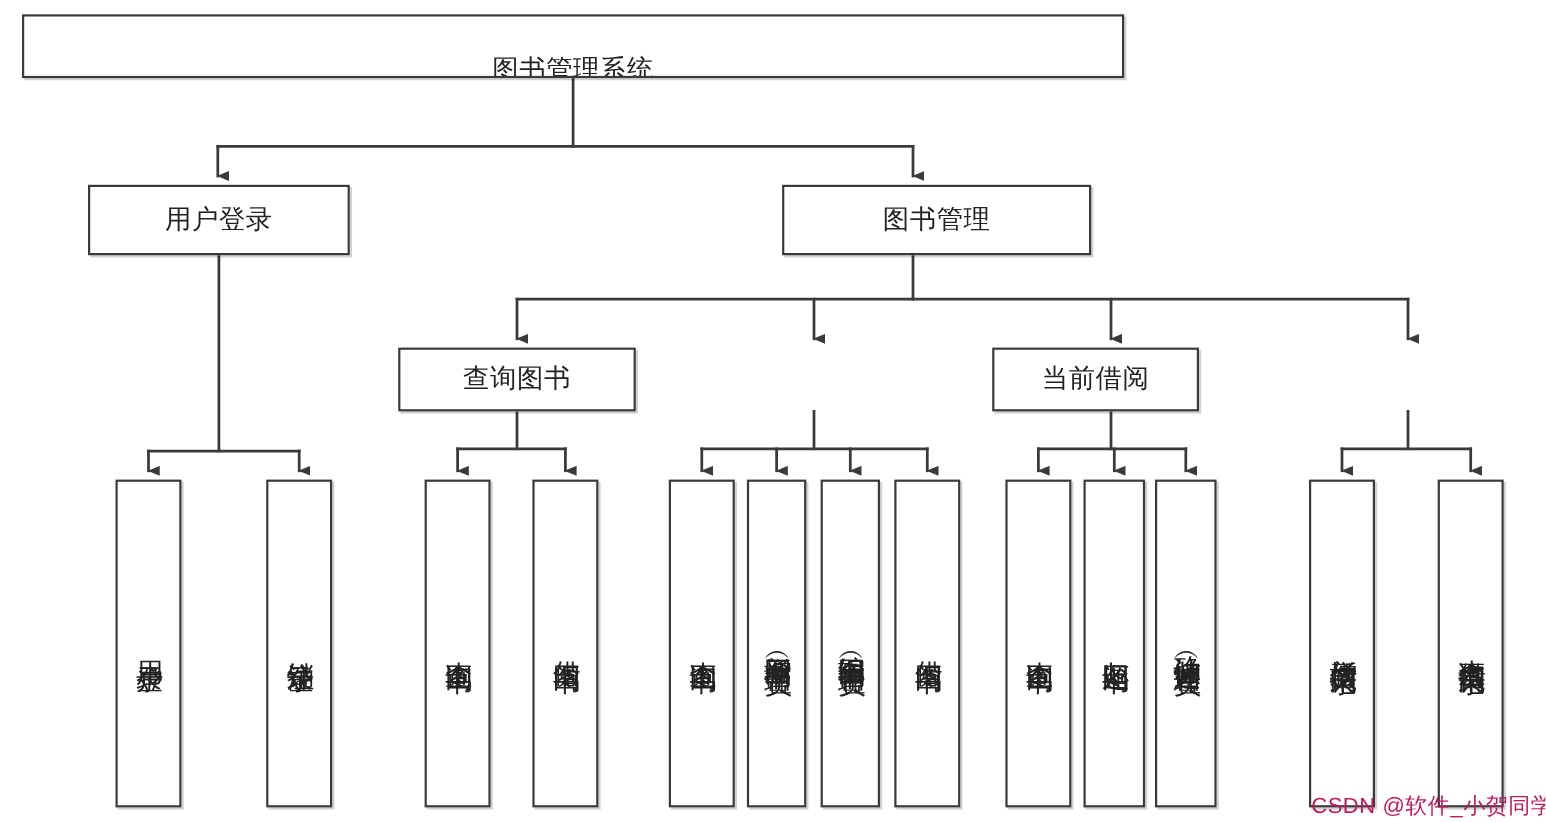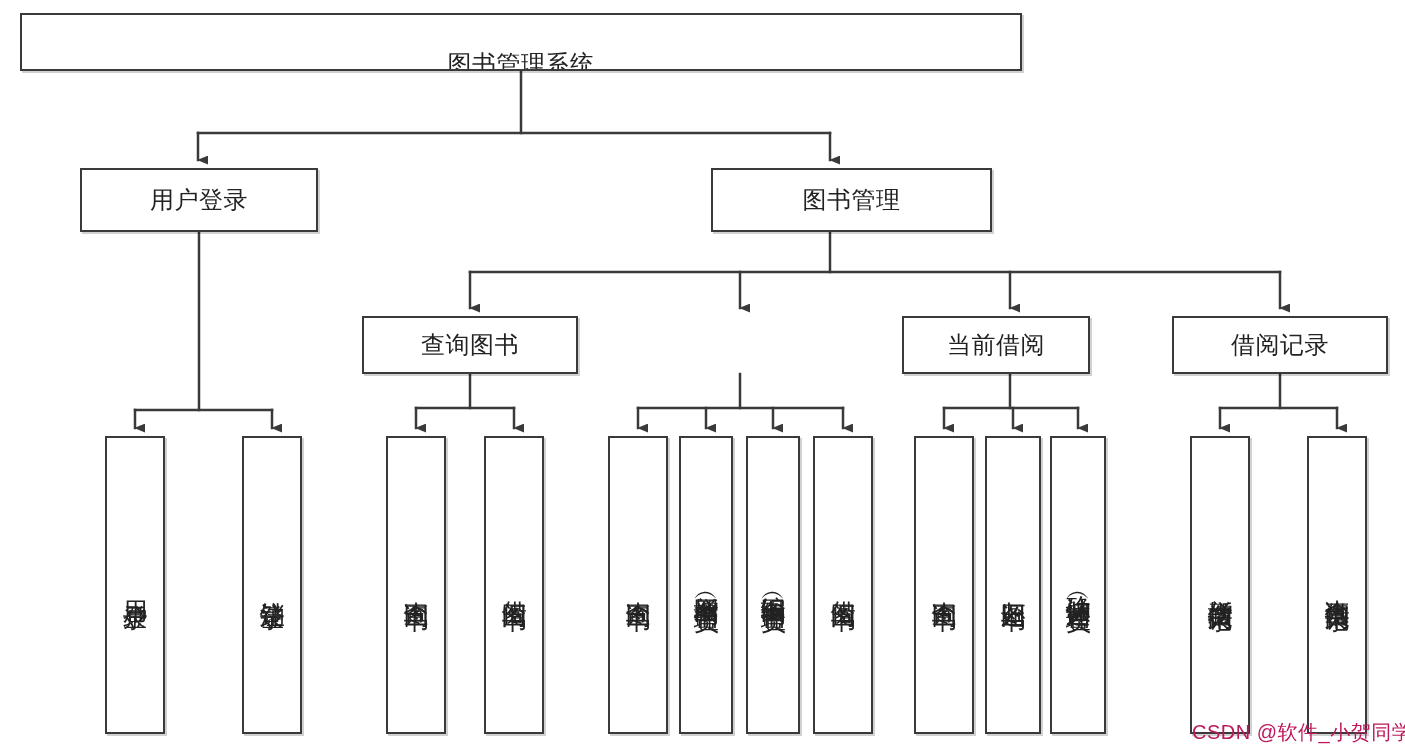--- a/index.html
+++ b/index.html
@@ -129,23 +129,20 @@
   <div class="node horizontal" style="left:711px; top:168px; width:281px; height:64px;">
     <span class="label">图书管理</span>
   </div>
 
   <div class="node horizontal" style="left:362px; top:316px; width:216px; height:58px;">
     <span class="label">查询图书</span>
   </div>
   <div class="node horizontal" style="left:902px; top:316px; width:188px; height:58px;">
     <span class="label">当前借阅</span>
   </div>
-  <div class="node horizontal" style="left:1172px; top:316px; width:216px; height:58px;">
-    <span class="label">借阅记录</span>
-  </div>
 
   <div class="node vertical" style="left:105px; top:436px; width:60px; height:298px;">
     <span class="label">用户登录</span>
   </div>
   <div class="node vertical" style="left:242px; top:436px; width:60px; height:298px;">
     <span class="label">注销登录</span>
   </div>
 
   <div class="node vertical" style="left:386px; top:436px; width:60px; height:298px;">
     <span class="label">查询图书</span>

